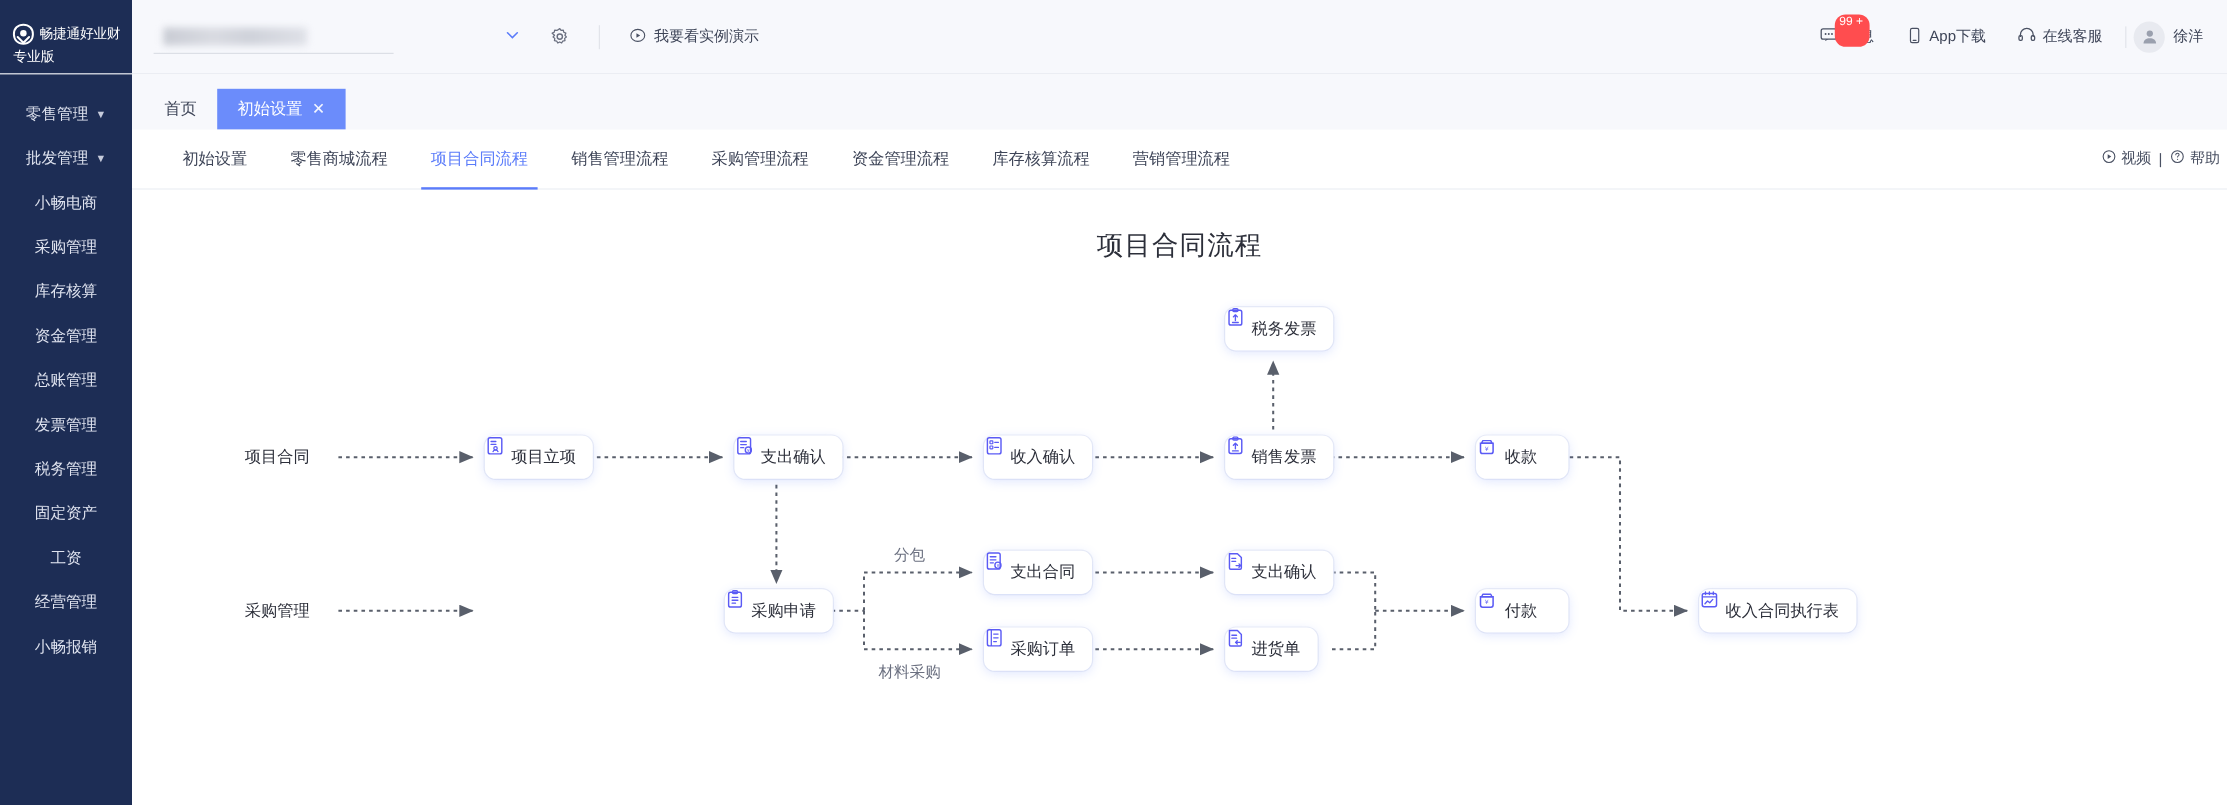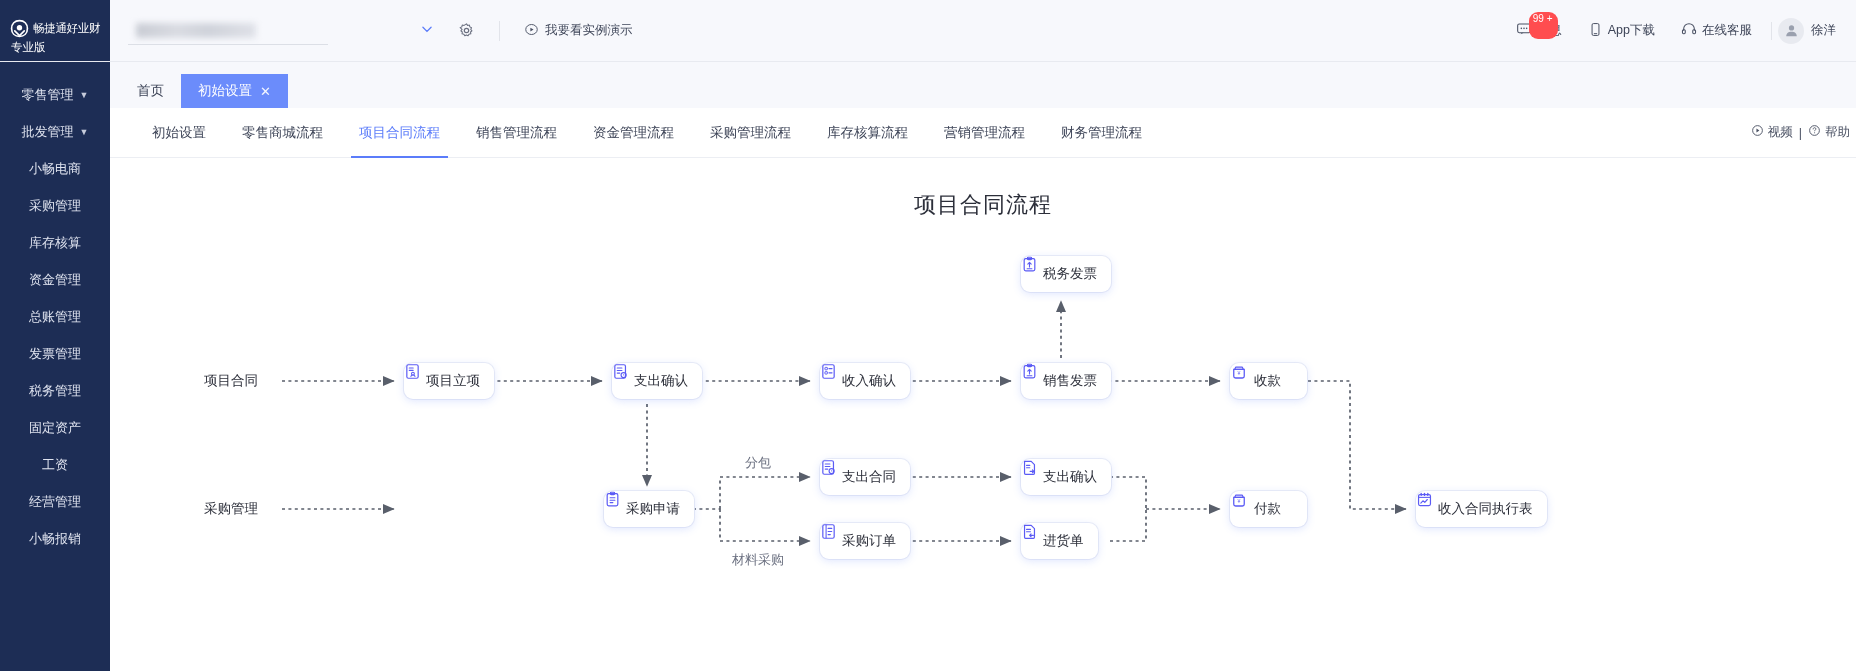--- a/index.html
+++ b/index.html
@@ -294,33 +294,30 @@
           <div class="subtab">
             <span>零售商城流程</span>
           </div>
           <div class="subtab active">
             <span>项目合同流程</span>
           </div>
           <div class="subtab">
             <span>销售管理流程</span>
           </div>
           <div class="subtab">
+            <span>采购管理流程</span>
+          </div>
+          <div class="subtab">
             <span>资金管理流程</span>
           </div>
           <div class="subtab">
-            <span>采购管理流程</span>
-          </div>
-          <div class="subtab">
             <span>库存核算流程</span>
           </div>
           <div class="subtab">
             <span>营销管理流程</span>
-          </div>
-          <div class="subtab">
-            <span>财务管理流程</span>
           </div>
 
           <div class="subtabs-right">
             <div class="mini-link">
               <span>
                 <svg width="13" height="13" viewBox="0 0 24 24">
                   <circle cx="12" cy="12" r="9" fill="none" stroke="#4a5163" stroke-width="1.7"></circle>
                   <path d="M10 8.5l5.5 3.5L10 15.5z" fill="#4a5163"></path>
                 </svg>
               </span>

